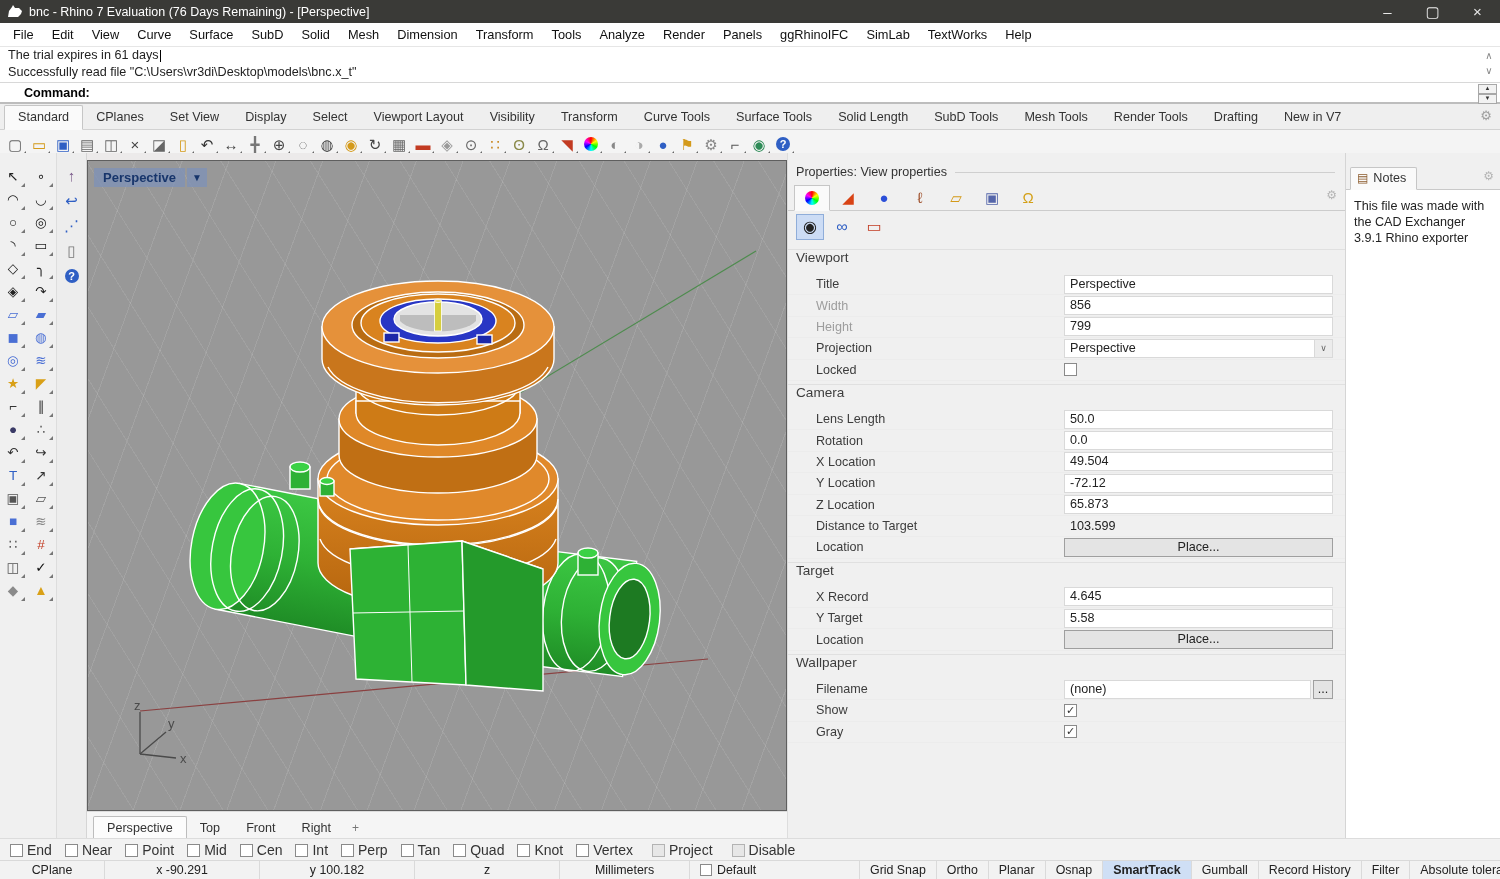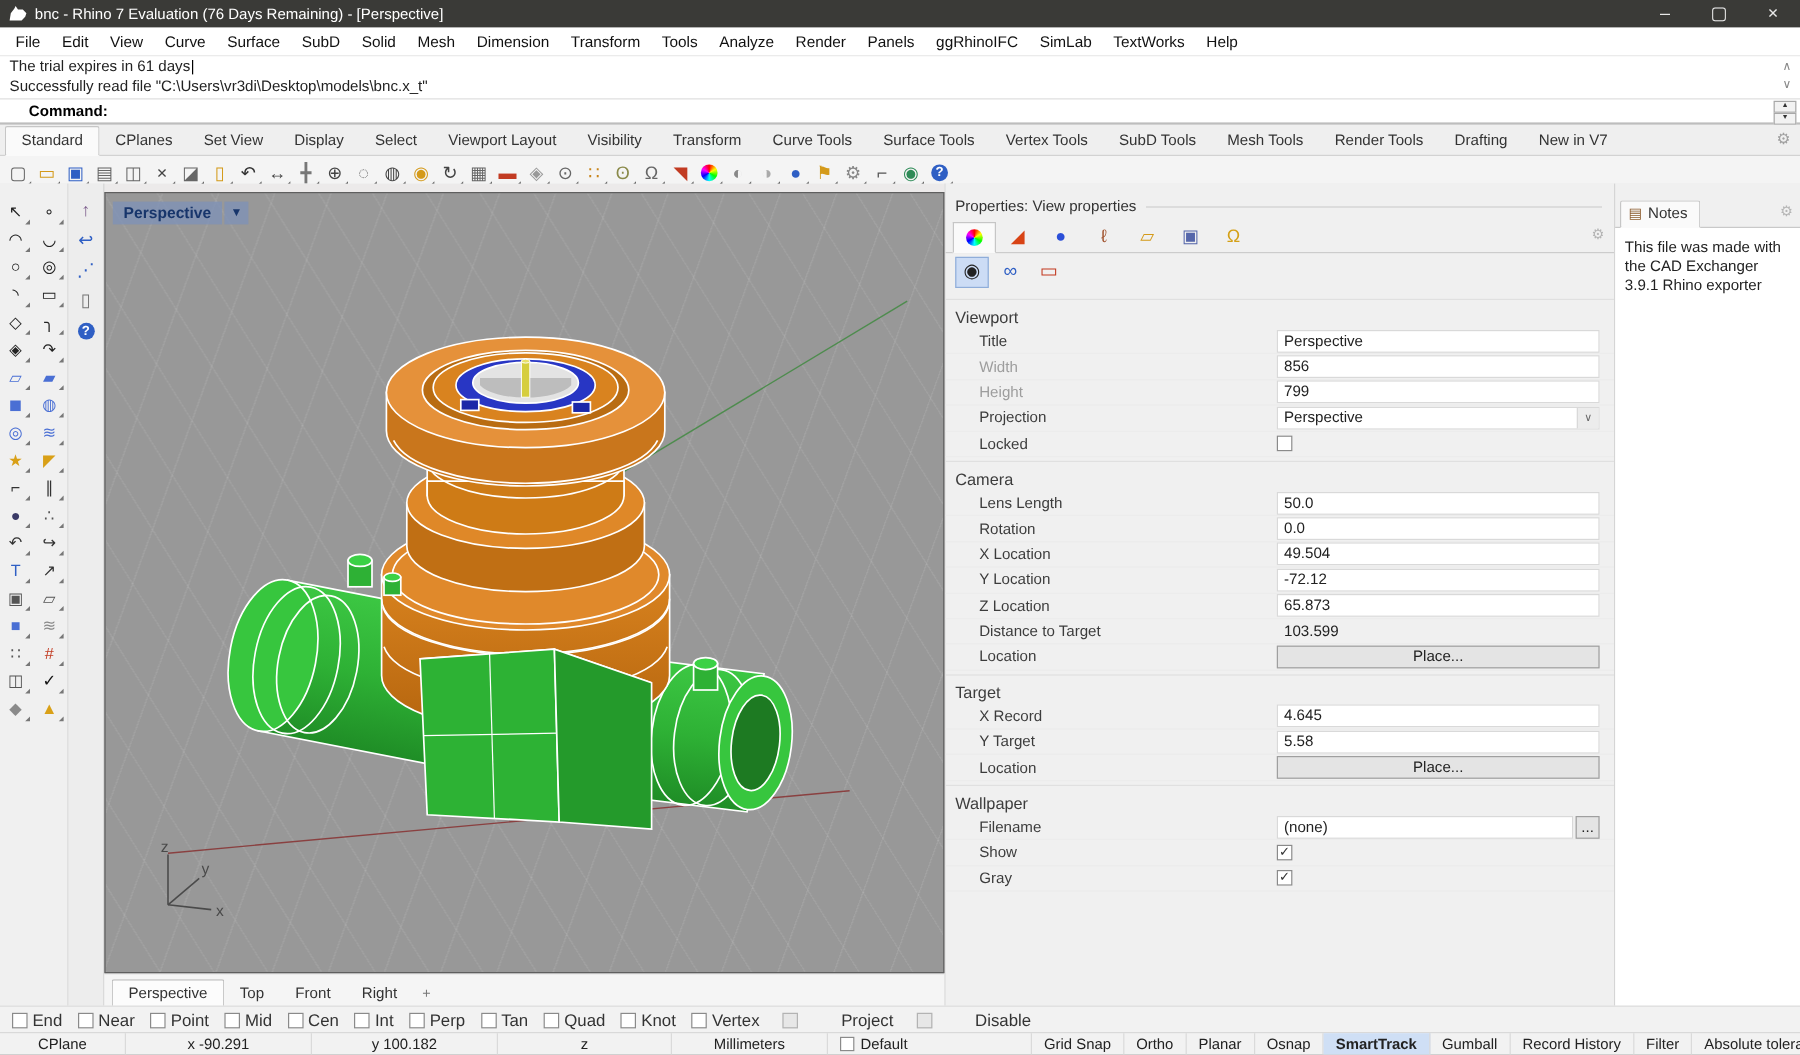--- a/index.html
+++ b/index.html
@@ -69,21 +69,21 @@
   .ptab{width:36px;height:26px;display:flex;align-items:center;justify-content:center;box-sizing:border-box;}
   .ptab.active{background:#fafafa;border:1px solid #c6c6c6;border-bottom:1px solid #fafafa;margin-bottom:-1px;}
   .ptab-gear{position:absolute;right:8px;top:5px;color:#b5b5b5;font-size:12px;}
   .psub-row{display:flex;align-items:center;height:32px;padding-left:8px;}
   .psubtab{width:28px;height:26px;display:flex;align-items:center;justify-content:center;margin-right:4px;box-sizing:border-box;border:1px solid transparent;}
   .psubtab.active{background:#ccdcf5;border:1px solid #8fadd9;}
   .psubtab .glyph{font-size:16px;}
   .prop-rows{margin-top:6px;}
   .prop-row{display:flex;align-items:center;height:21.4px;padding-left:28px;font-size:12.6px;box-sizing:border-box;}
   .prop-row:not(.type-section){border-bottom:1px solid #ececec;}
-  .prop-row.type-section{height:25px;padding-left:8px;font-size:13.6px;color:#3d3d3d;border-top:1px solid #e0e0e0;margin-top:3px;align-items:flex-end;padding-bottom:2px;}
+  .prop-row.type-section{height:25px;padding-left:8px;font-size:13.6px;color:#3d3d3d;border-top:1px solid #e0e0e0;margin-top:3px;align-items:flex-start;padding-bottom:2px;}
   .prop-label{width:248px;flex:none;color:#3c3c3c;}
   .prop-row.disabled .prop-label{color:#9d9d9d;}
   .prop-value{flex:1;margin-right:12px;display:flex;align-items:center;min-width:0;}
   .type-section .prop-label{width:auto;color:#3d3d3d;}
   .val-input{flex:1;background:#fff;border:1px solid #d9d9d9;height:17px;line-height:17px;padding:0 5px;color:#222;display:none;white-space:nowrap;overflow:hidden;}
   .type-input .val-input,.type-browse .val-input{display:block;}
   .val-select{flex:1;display:none;background:#fff;border:1px solid #d9d9d9;height:17px;align-items:center;}
   .type-select .val-select{display:flex;}
   .val-select .sel-text{flex:1;padding:0 5px;line-height:17px;}
   .val-select .sel-arrow{width:17px;height:17px;background:#ececec;border-left:1px solid #d9d9d9;color:#666;font-size:9px;display:flex;align-items:center;justify-content:center;}
@@ -101,21 +101,21 @@
   .notes-tabstrip{height:24px;display:flex;align-items:flex-end;border-bottom:1px solid #c9c9c9;padding-left:4px;position:relative;}
   .notes-tab{background:#fafafa;border:1px solid #c6c6c6;border-bottom:1px solid #fafafa;margin-bottom:-1px;padding:3px 10px 4px 6px;font-size:12.6px;color:#333;display:flex;align-items:center;border-radius:2px 2px 0 0;}
   .notes-tab .glyph{font-size:12px;margin-right:5px;}
   .notes-gear{position:absolute;right:6px;top:4px;color:#b5b5b5;font-size:12px;}
   .notes-body{flex:1;background:#fff;padding:8px 8px;font-size:12.6px;color:#222;line-height:16px;}
   
   .osnap{position:absolute;left:0;right:0;bottom:18px;height:22px;background:#f2f2f2;border-top:1px solid #dcdcdc;display:flex;align-items:center;padding-left:10px;font-size:14px;}
   .osnap-item{display:flex;align-items:center;margin-right:13px;color:#333;}
   .osnap-item .cb{width:13px;height:13px;background:#fff;border:1px solid #8a8a8a;box-sizing:border-box;margin-right:4px;}
   .osnap-item.disabled .cb{background:#e7e7e7;border-color:#b3b3b3;}
-  .osnap-item.disabled{margin-left:6px;gap:32px;}
+  .osnap-item.disabled{margin-left:6px;}
   
   .statusbar{position:absolute;left:0;right:0;bottom:0;height:18px;background:#f2f2f2;border-top:1px solid #d9d9d9;display:flex;font-size:12.4px;align-items:stretch;}
   .status-cell{display:flex;align-items:center;justify-content:center;border-right:1px solid #dadada;white-space:nowrap;padding:0 10px;box-sizing:border-box;color:#222;}
   .status-cell .cb{display:none;width:12px;height:12px;background:#fff;border:1px solid #8a8a8a;box-sizing:border-box;margin-right:5px;}
   .status-cell.has-checkbox .cb{display:inline-block;}
   .status-cell.active{background:#cfdff5;font-weight:bold;}
   .status-cell:nth-child(1){width:105px;flex:none;}
   .status-cell:nth-child(2){width:155px;flex:none;}
   .status-cell:nth-child(3){width:155px;flex:none;}
   .status-cell:nth-child(4){width:145px;flex:none;}
@@ -185,21 +185,21 @@
         <span class="ribbon-tab active">Standard</span>
         <span class="ribbon-tab">CPlanes</span>
         <span class="ribbon-tab">Set View</span>
         <span class="ribbon-tab">Display</span>
         <span class="ribbon-tab">Select</span>
         <span class="ribbon-tab">Viewport Layout</span>
         <span class="ribbon-tab">Visibility</span>
         <span class="ribbon-tab">Transform</span>
         <span class="ribbon-tab">Curve Tools</span>
         <span class="ribbon-tab">Surface Tools</span>
-        <span class="ribbon-tab">Vertex Tools</span>
+        <span class="ribbon-tab">Solid Length</span>
         <span class="ribbon-tab">SubD Tools</span>
         <span class="ribbon-tab">Mesh Tools</span>
         <span class="ribbon-tab">Render Tools</span>
         <span class="ribbon-tab">Drafting</span>
         <span class="ribbon-tab">New in V7</span>
       </div>
     <span class="tabs-gear">⚙</span>
   </div>
 
   <div class="toolbar-row">

